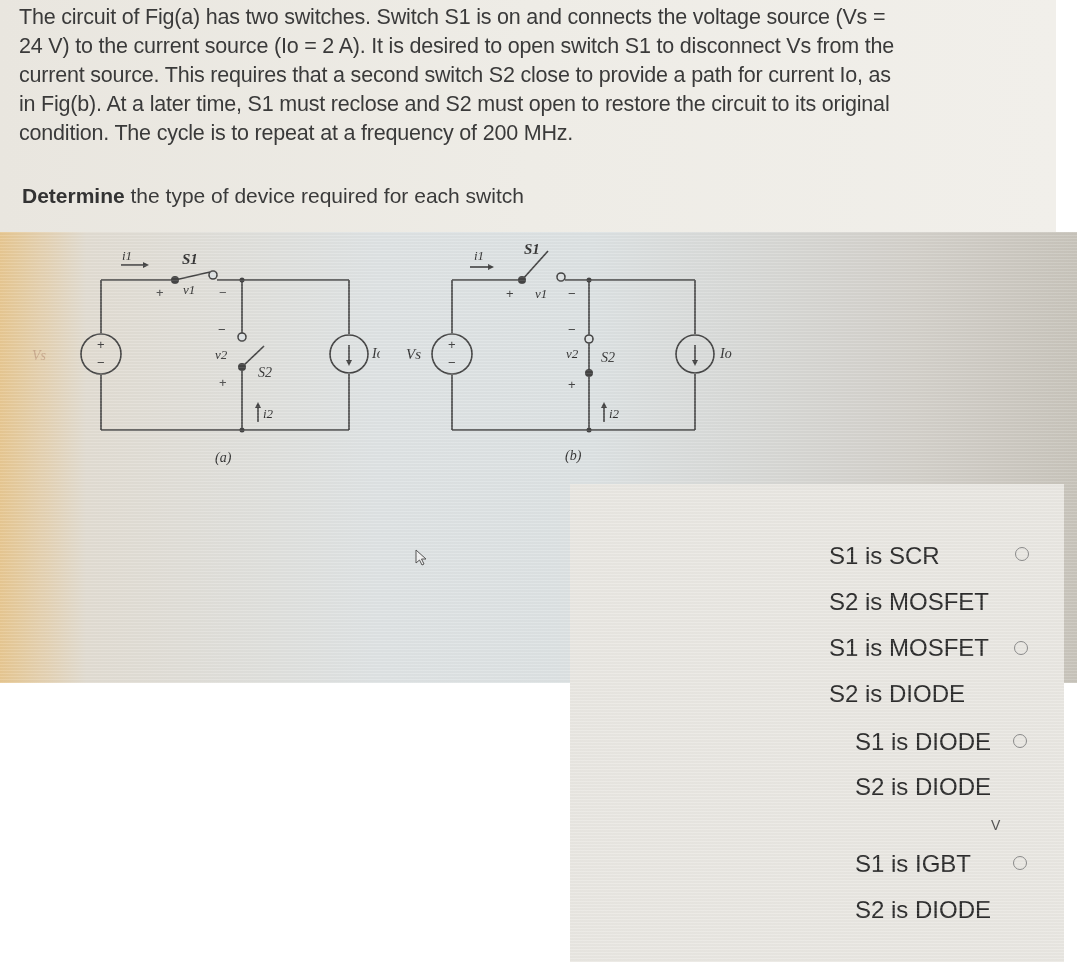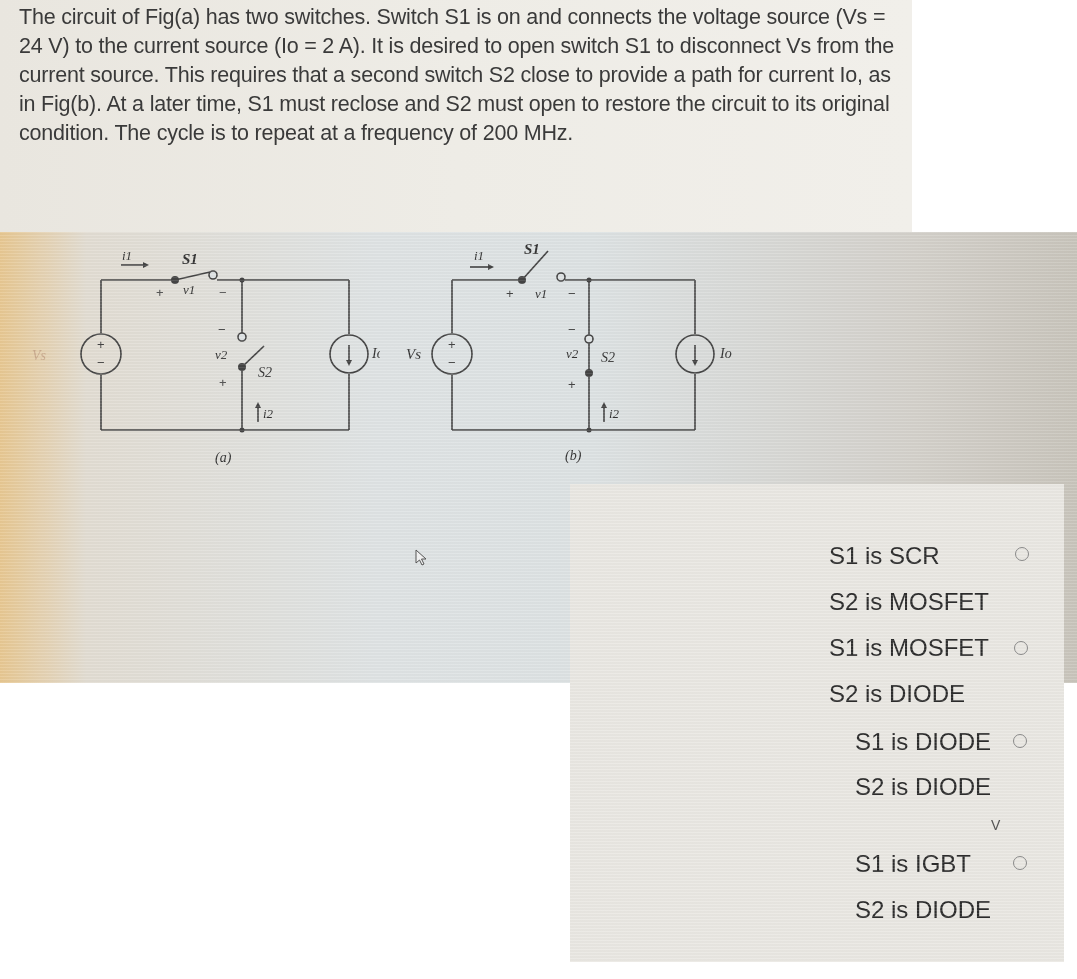--- a/index.html
+++ b/index.html
@@ -2,21 +2,21 @@
 <html><head>
 <meta charset="utf-8">
 <style>
   html, body { margin:0; padding:0; }
   body {
     width:1077px; height:979px; position:relative; overflow:hidden;
     background:#ffffff;
     font-family:"Liberation Sans", sans-serif;
   }
   .question {
-    position:absolute; left:0; top:0; width:912px; height:232px;
+    position:absolute; left:0; top:0; width:1056px; height:232px;
     background:linear-gradient(90deg,#e9e6df 0%,#eeece6 50%,#f1efea 100%);
   }
   .question-text {
     position:absolute; left:19px; top:3px; width:890px;
     font-size:21.5px; line-height:29px; color:#3a3a3a; letter-spacing:-0.2px;
   }
   .prompt {
     position:absolute; left:22px; top:184px;
     font-size:21px; color:#3a3a3a;
   }
@@ -45,20 +45,21 @@
     border:1.5px solid #8a8a8a; background:transparent; cursor:pointer; z-index:2;
   }
   .vmark { position:absolute; font-size:14px; color:#555; z-index:2;}
   .cursor { position:absolute; left:415px; top:549px; z-index:3; }
 </style>
 </head>
 <body>
 
 <div class="question">
   <div class="question-text">The circuit of Fig(a) has two switches. Switch S1 is on and connects the voltage source (Vs = 24 V) to the current source (Io = 2 A). It is desired to open switch S1 to disconnect Vs from the current source. This requires that a second switch S2 close to provide a path for current Io, as in Fig(b). At a later time, S1 must reclose and S2 must open to restore the circuit to its original condition. The cycle is to repeat at a frequency of 200 MHz.</div>
+  <div class="prompt"><b>Determine</b><span> the type of device required for each switch</span></div>
 </div>
 
 <div class="figure-area">
 
   <svg class="circuit" width="380" height="250" viewBox="0 0 380 250" style="left:0;">
     <g stroke="#444" stroke-width="1.6" fill="none">
       <line x1="101" y1="48" x2="175" y2="48"></line>
       <line x1="101" y1="48" x2="101" y2="101"></line>
       <line x1="101" y1="143" x2="101" y2="198"></line>
       <line x1="101" y1="198" x2="349" y2="198"></line>

